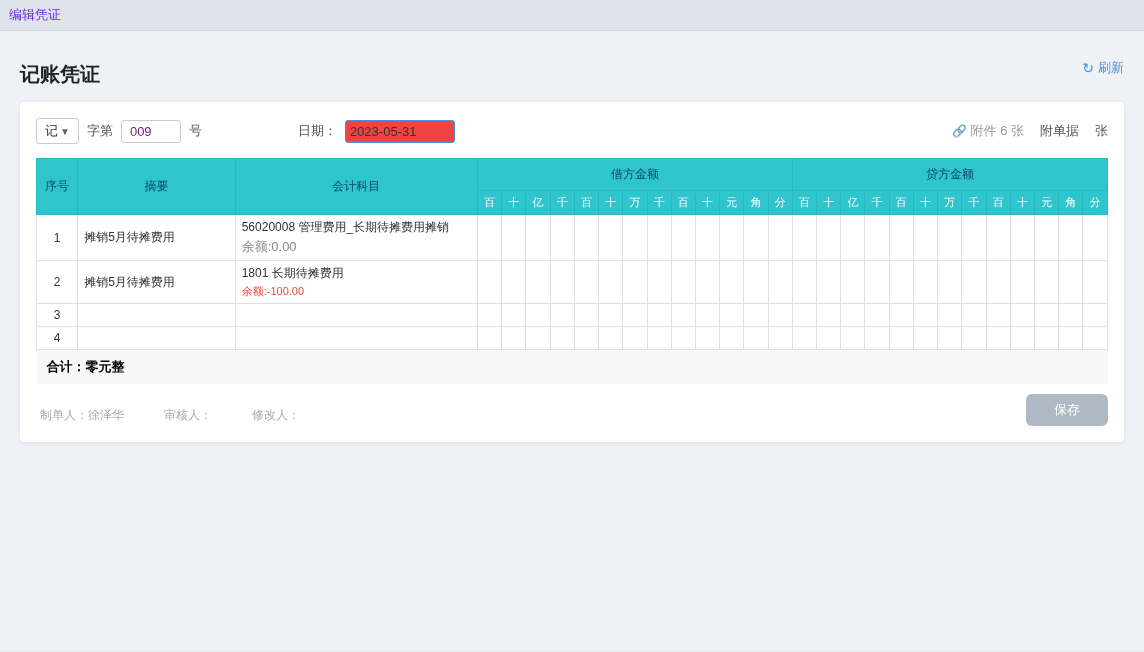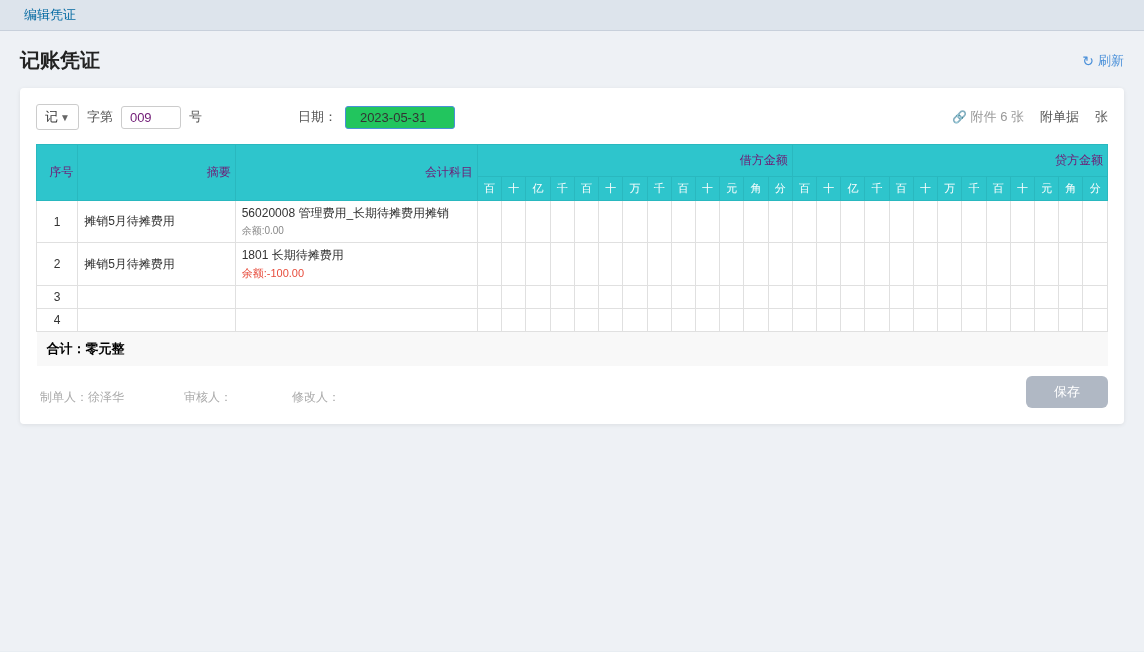--- a/index.html
+++ b/index.html
@@ -6,41 +6,42 @@
     body {
       font-family: 'Microsoft YaHei', Arial, sans-serif;
       font-size: 13px;
       background: #e8edf2;
       width: 1144px;
       height: 652px;
       overflow: hidden;
     }
     .title-bar {
       background: #dde4ec;
-      padding: 6px 24px;
-      font-size: 13px;
-      color: #0369a1;
+      padding: 6px 9px;
+      font-size: 13px;
+      color: #6d28d9;
       border-bottom: 1px solid #c8d0db;
     }
     .main-content {
       padding: 16px 20px;
       background: #eef1f5;
       height: calc(652px - 32px);
       overflow: hidden;
     }
     .page-header {
       display: flex;
       justify-content: space-between;
       align-items: center;
       margin-bottom: 14px;
     }
     .page-title {
       font-size: 20px;
       font-weight: bold;
       color: #222;
+      margin-top: 14px;
     }
     .refresh-btn {
       display: flex;
       align-items: center;
       gap: 4px;
       color: #4a90d9;
       cursor: pointer;
       font-size: 13px;
       background: none;
       border: none;
@@ -77,23 +78,23 @@
       padding: 3px 8px;
       font-size: 13px;
       background: #fff;
       color: #701a75;
       width: 60px;
       outline: none;
     }
     .date-field {
       border: 1px solid #4a90d9;
       border-radius: 3px;
-      padding: 3px 14px;
-      font-size: 13px;
-      background: #22c55e;
+      padding: 3px 4px;
+      font-size: 13px;
+      background: #ef4444;
       color: #333;
       width: 110px;
       outline: none;
     }
     .right-actions {
       margin-left: auto;
       display: flex;
       align-items: center;
       gap: 16px;
     }
@@ -109,22 +110,22 @@
     .zhang-text { color: #555; font-size: 13px; }
 
     
     .voucher-table {
       width: 100%;
       border-collapse: collapse;
       font-size: 12px;
     }
     .voucher-table thead tr:first-child th {
       background: #2ec5cc;
-      color: #701a75;
-      text-align: right;
+      color: #0c4a6e;
+      text-align: center;
       padding: 6px 4px;
       border: 1px solid #29b8bf;
       font-weight: normal;
     }
     .voucher-table thead tr:second-child th {
       background: #2ec5cc;
     }
     .col-header-debit, .col-header-credit {
       text-align: center;
       background: #2ec5cc;
@@ -158,31 +159,31 @@
       text-align: center;
       width: 30px;
       color: #555;
     }
     .td-summary { width: 130px; }
     .td-digit {
       text-align: center;
       width: 18px;
       min-width: 18px;
     }
-    .balance-text { color: #888; font-size: 10px; margin-top: 2px; }
+    .balance-text { color: #888; font-size: 13px; margin-top: 2px; }
     .balance-red { color: #e74c3c; font-size: 11px; margin-top: 2px; }
     .footer-row td {
       background: #f8f8f8;
       font-size: 13px;
       font-weight: bold;
       padding: 8px 10px;
     }
     .footer-meta {
       display: flex;
-      gap: 60px;
+      gap: 40px;
       padding: 10px 4px 0;
       color: #aaa;
       font-size: 12px;
     }
     .save-btn {
       background: #b0b8c4;
       color: #fff;
       border: none;
       border-radius: 6px;
       padding: 7px 28px;

